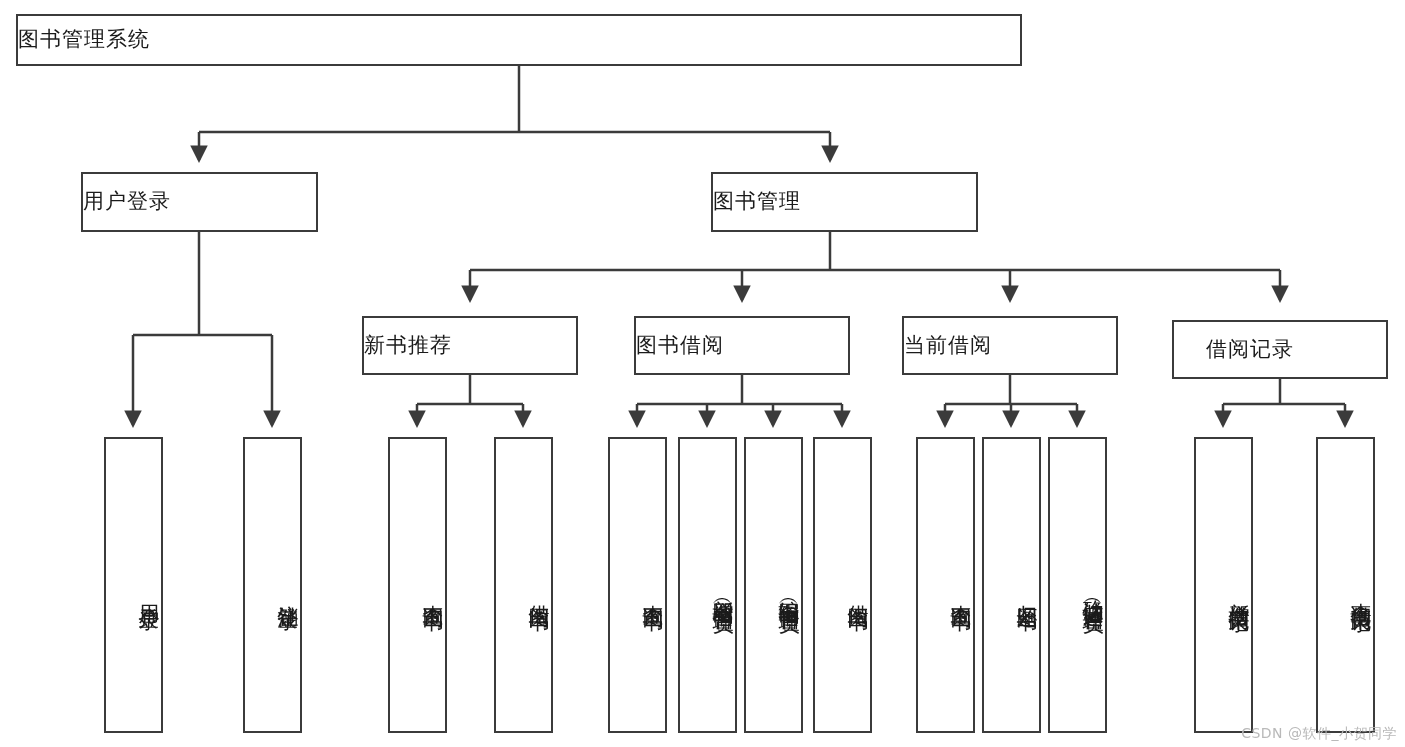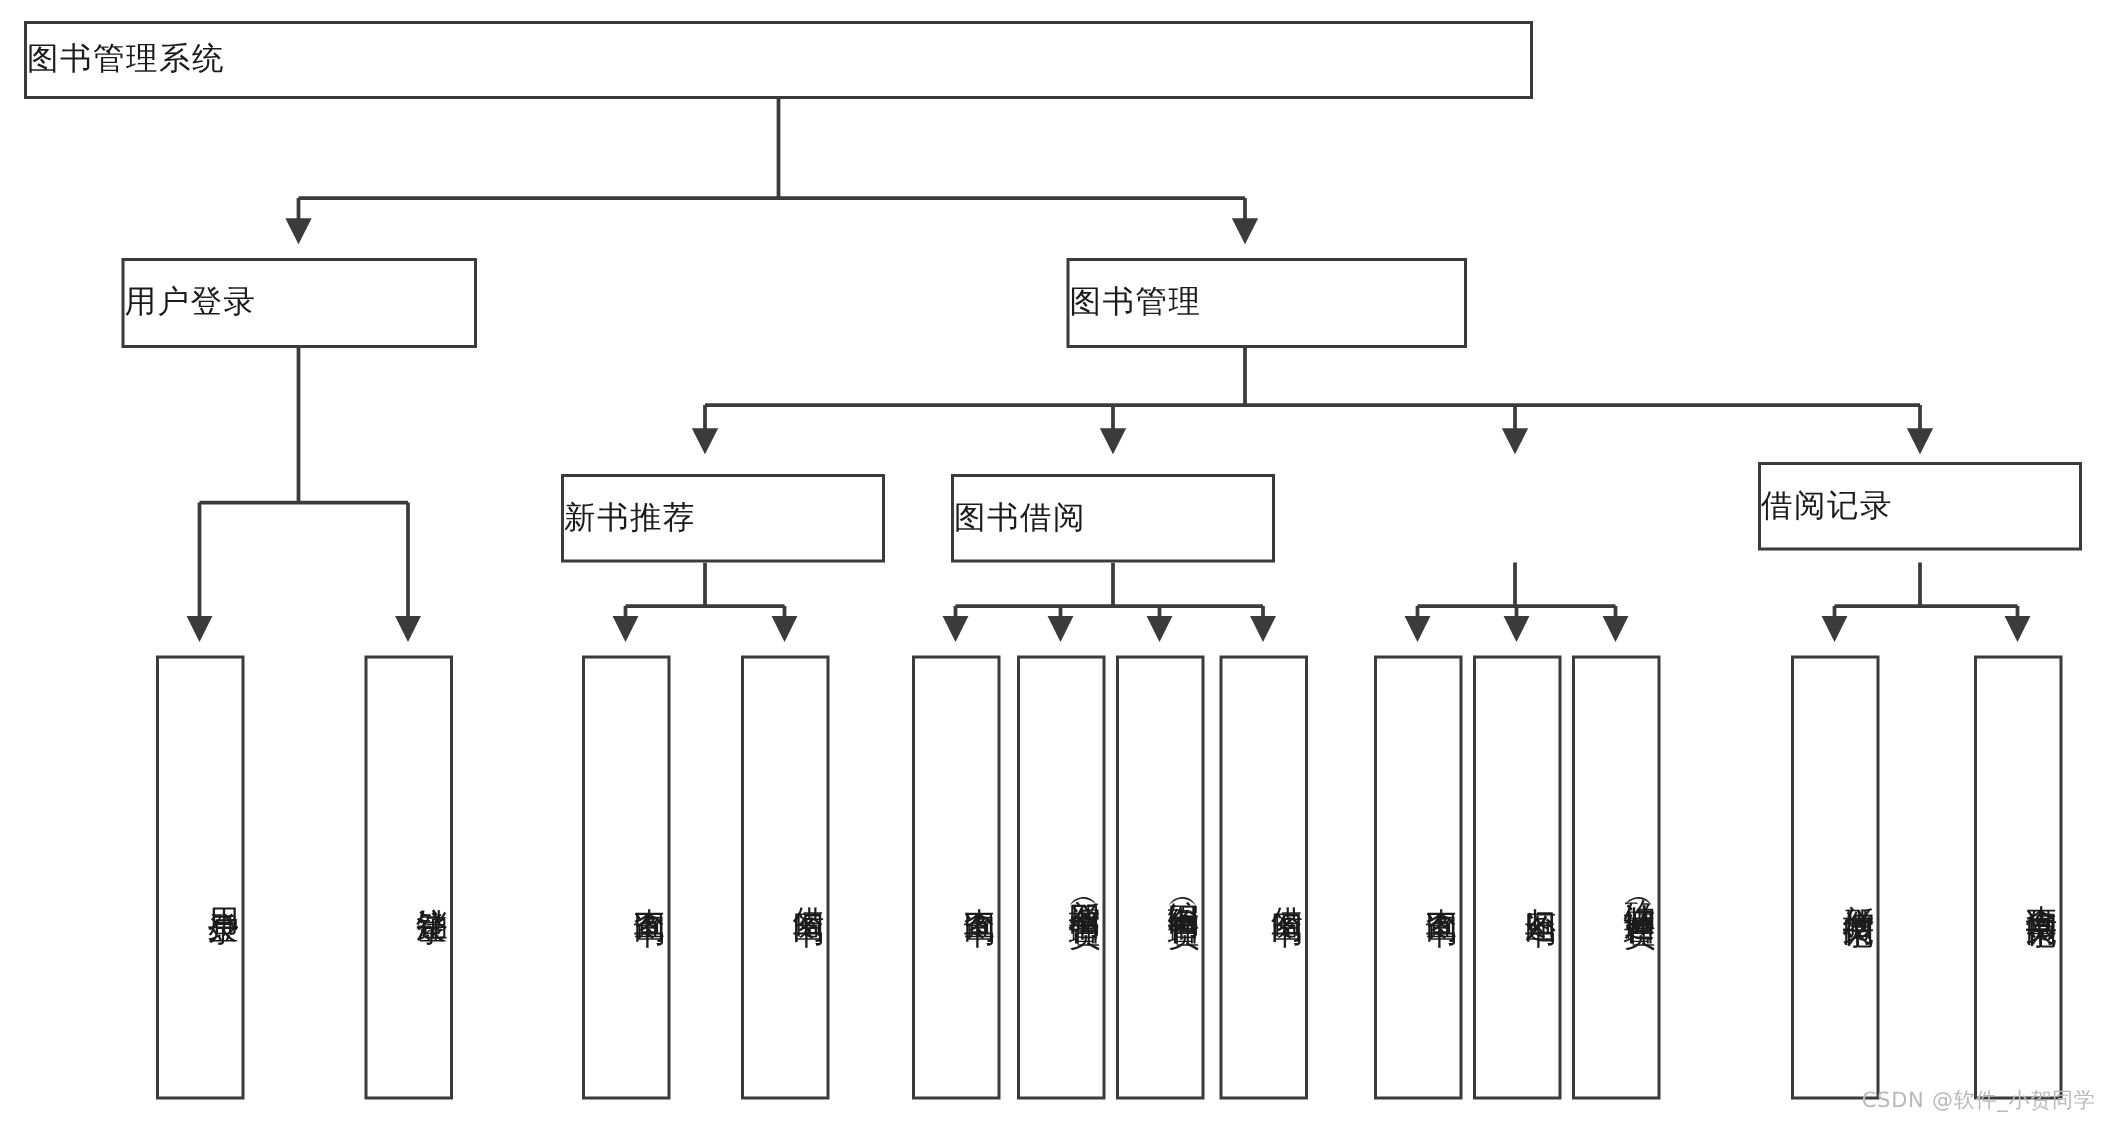--- a/index.html
+++ b/index.html
@@ -132,27 +132,30 @@
     <span>图书管理系统</span>
   </div>
 
   <div class="node horiz" style="left:81px; top:172px; width:237px; height:60px;">
     <span>用户登录</span>
   </div>
   <div class="node horiz" style="left:711px; top:172px; width:267px; height:60px;">
     <span>图书管理</span>
   </div>
 
-  <div class="node horiz" style="left:362px; top:316px; width:216px; height:59px;margin-left:12px;">
+  <div class="node horiz" style="left:362px; top:316px; width:216px; height:59px;">
     <span>新书推荐</span>
   </div>
   <div class="node horiz" style="left:634px; top:316px; width:216px; height:59px;">
     <span>图书借阅</span>
   </div>
-  <div class="node horiz" style="left:1172px; top:308px; width:216px; height:59px;">
+  <div class="node horiz" style="left:902px; top:316px; width:216px; height:59px;">
+    <span>当前借阅</span>
+  </div>
+  <div class="node horiz" style="left:1172px; top:320px; width:216px; height:59px;padding-left:32px;">
     <span>借阅记录</span>
   </div>
 
   <div class="node vert" style="left:104px; top:437px; width:59px; height:296px;">
     <span class="vlabel">用户登录</span>
   </div>
   <div class="node vert" style="left:243px; top:437px; width:59px; height:296px;">
     <span class="vlabel">注销登录</span>
   </div>
 

